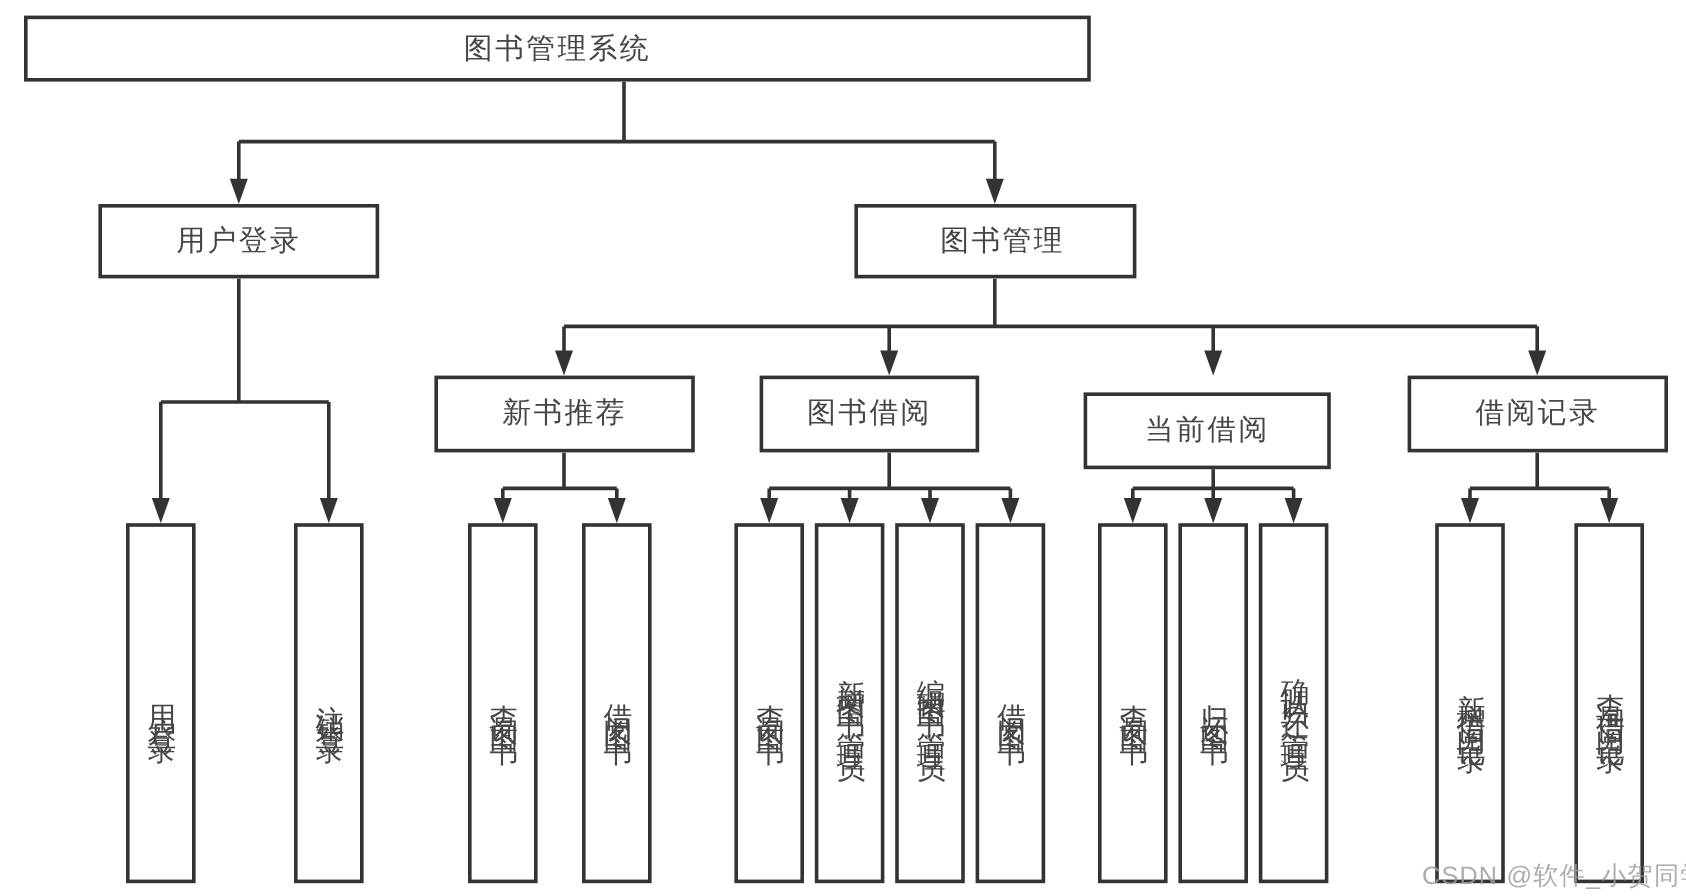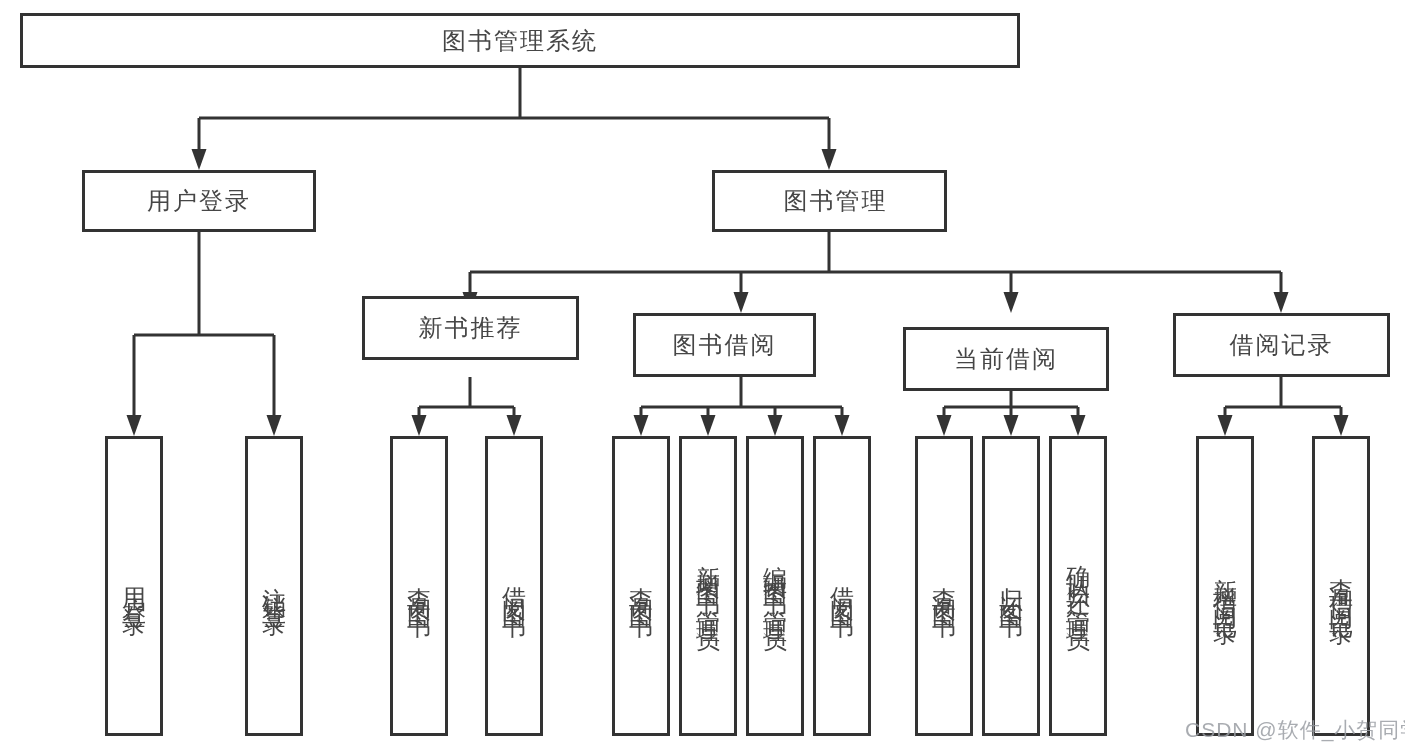--- a/index.html
+++ b/index.html
@@ -102,26 +102,26 @@
       <polygon fill="#333333" stroke="none" points="1070.5,415 1085.5,415 1078,436"></polygon>
     </g>
 
     <g>
       <path d="M1281 377 V407 M1225 407 H1341 M1225 407 V418 M1341 407 V418"></path>
       <polygon fill="#333333" stroke="none" points="1217.5,415 1232.5,415 1225,436"></polygon>
       <polygon fill="#333333" stroke="none" points="1333.5,415 1348.5,415 1341,436"></polygon>
     </g>
   </svg>
 
-  <div class="box h" style="left:20px; top:13px; width:1000px; height:55px;">图书管理系统</div>
+  <div class="box h" style="left:20px; top:13px; width:889px; height:55px;">图书管理系统</div>
 
   <div class="box h" style="left:82px; top:170px; width:234px; height:62px;">用户登录</div>
   <div class="box h" style="left:712px; top:170px; width:235px; height:62px;padding-left:12px;">图书管理</div>
 
-  <div class="box h" style="left:362px; top:296px; width:217px; height:64px;">新书推荐</div>
+  <div class="box h" style="left:362px; top:313px; width:217px; height:64px;">新书推荐</div>
   <div class="box h" style="left:633px; top:313px; width:183px; height:64px;">图书借阅</div>
   <div class="box h" style="left:903px; top:313px; width:206px; height:64px;margin-top:14px;">当前借阅</div>
   <div class="box h" style="left:1173px; top:313px; width:217px; height:64px;">借阅记录</div>
 
   <div class="box v" style="left:105px; top:436px; width:58px; height:300px;">用户登录</div>
   <div class="box v" style="left:245px; top:436px; width:58px; height:300px;">注销登录</div>
 
   <div class="box v" style="left:390px; top:436px; width:58px; height:300px;">查询图书</div>
   <div class="box v" style="left:485px; top:436px; width:58px; height:300px;">借阅图书</div>
 

